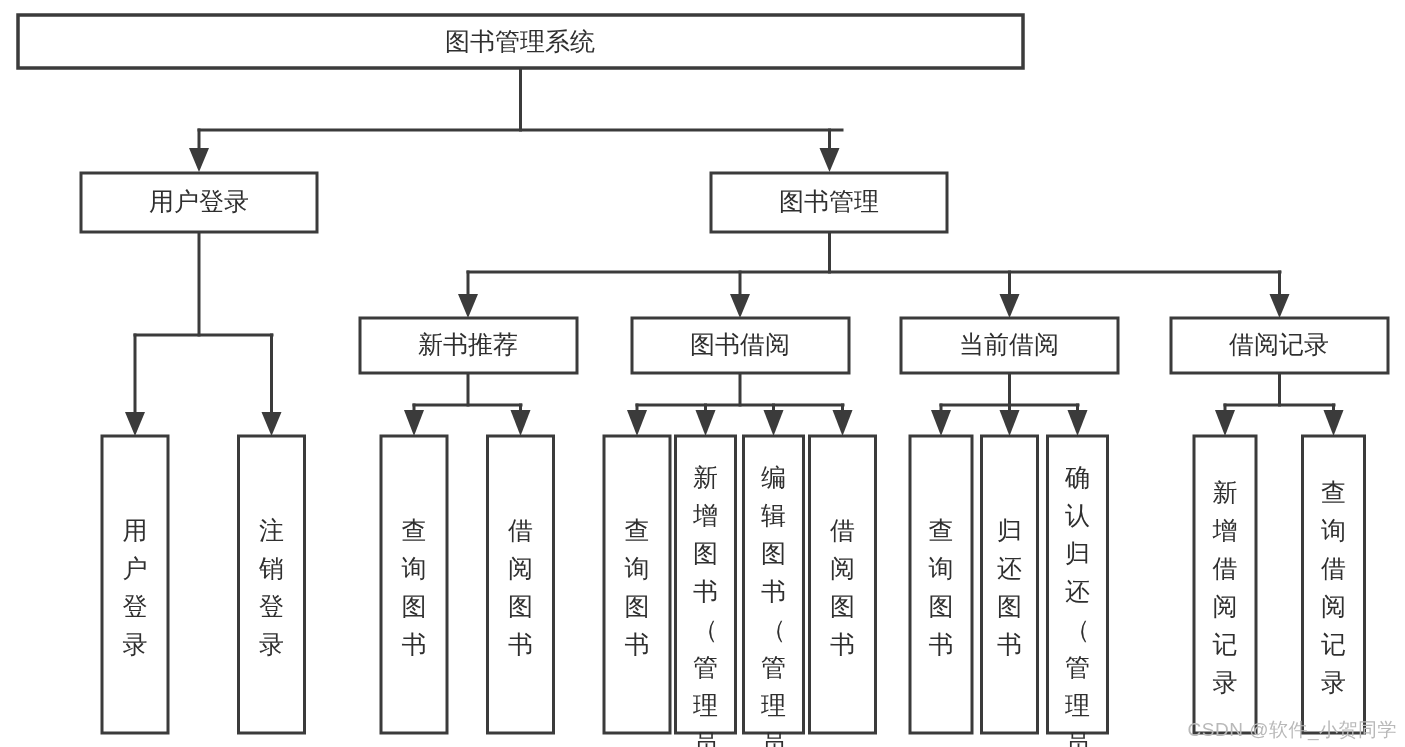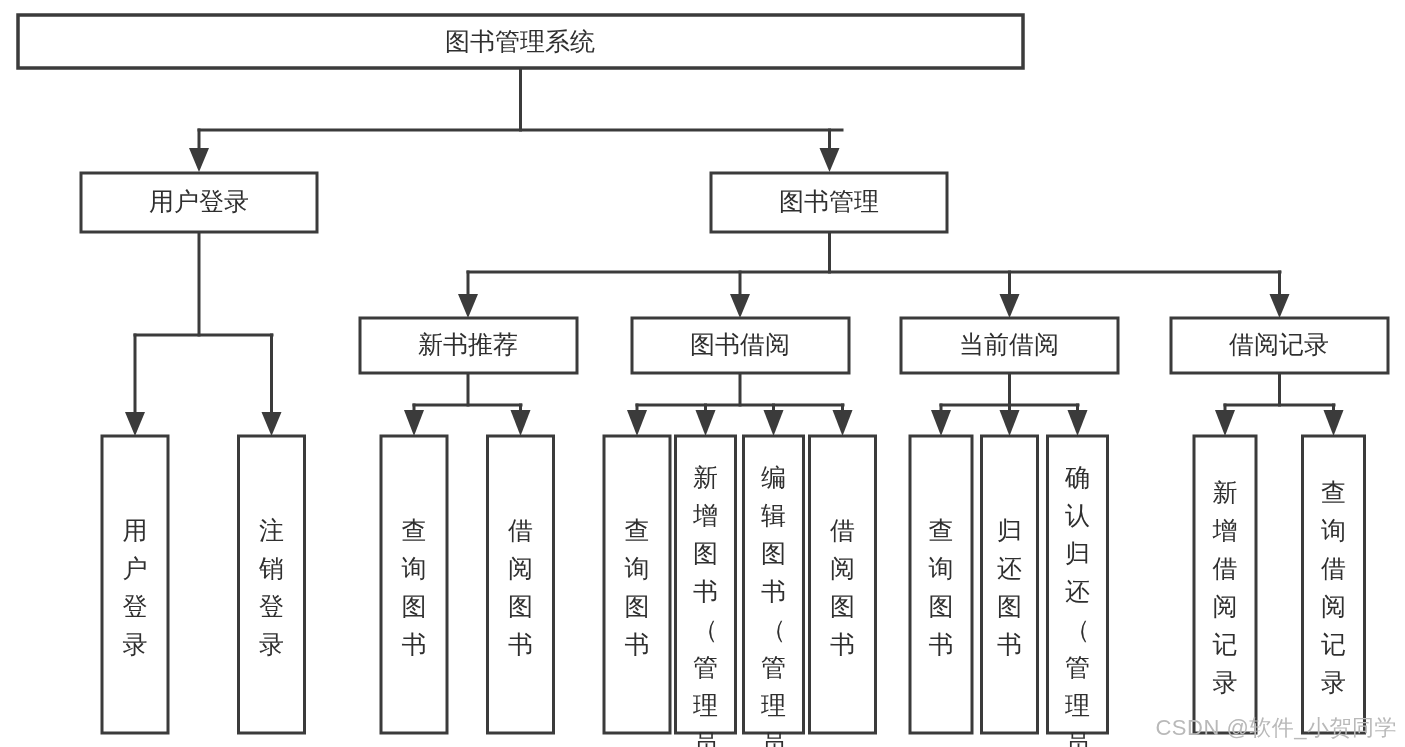--- a/index.html
+++ b/index.html
@@ -52,21 +52,21 @@
   }
   .node-label.vertical {
     font-size: 25px;
     text-anchor: middle;
   }
   .watermark {
     position: absolute;
     right: 8px;
     bottom: 4px;
     font-family: "Liberation Sans", "DejaVu Sans", sans-serif;
-    font-size: 22px;
+    font-size: 19px;
     color: #b9b9b9;
     letter-spacing: 0.5px;
     white-space: nowrap;
     pointer-events: none;
   }
 </style>
 </head>
 <body>
 
 <div id="diagram-root">

